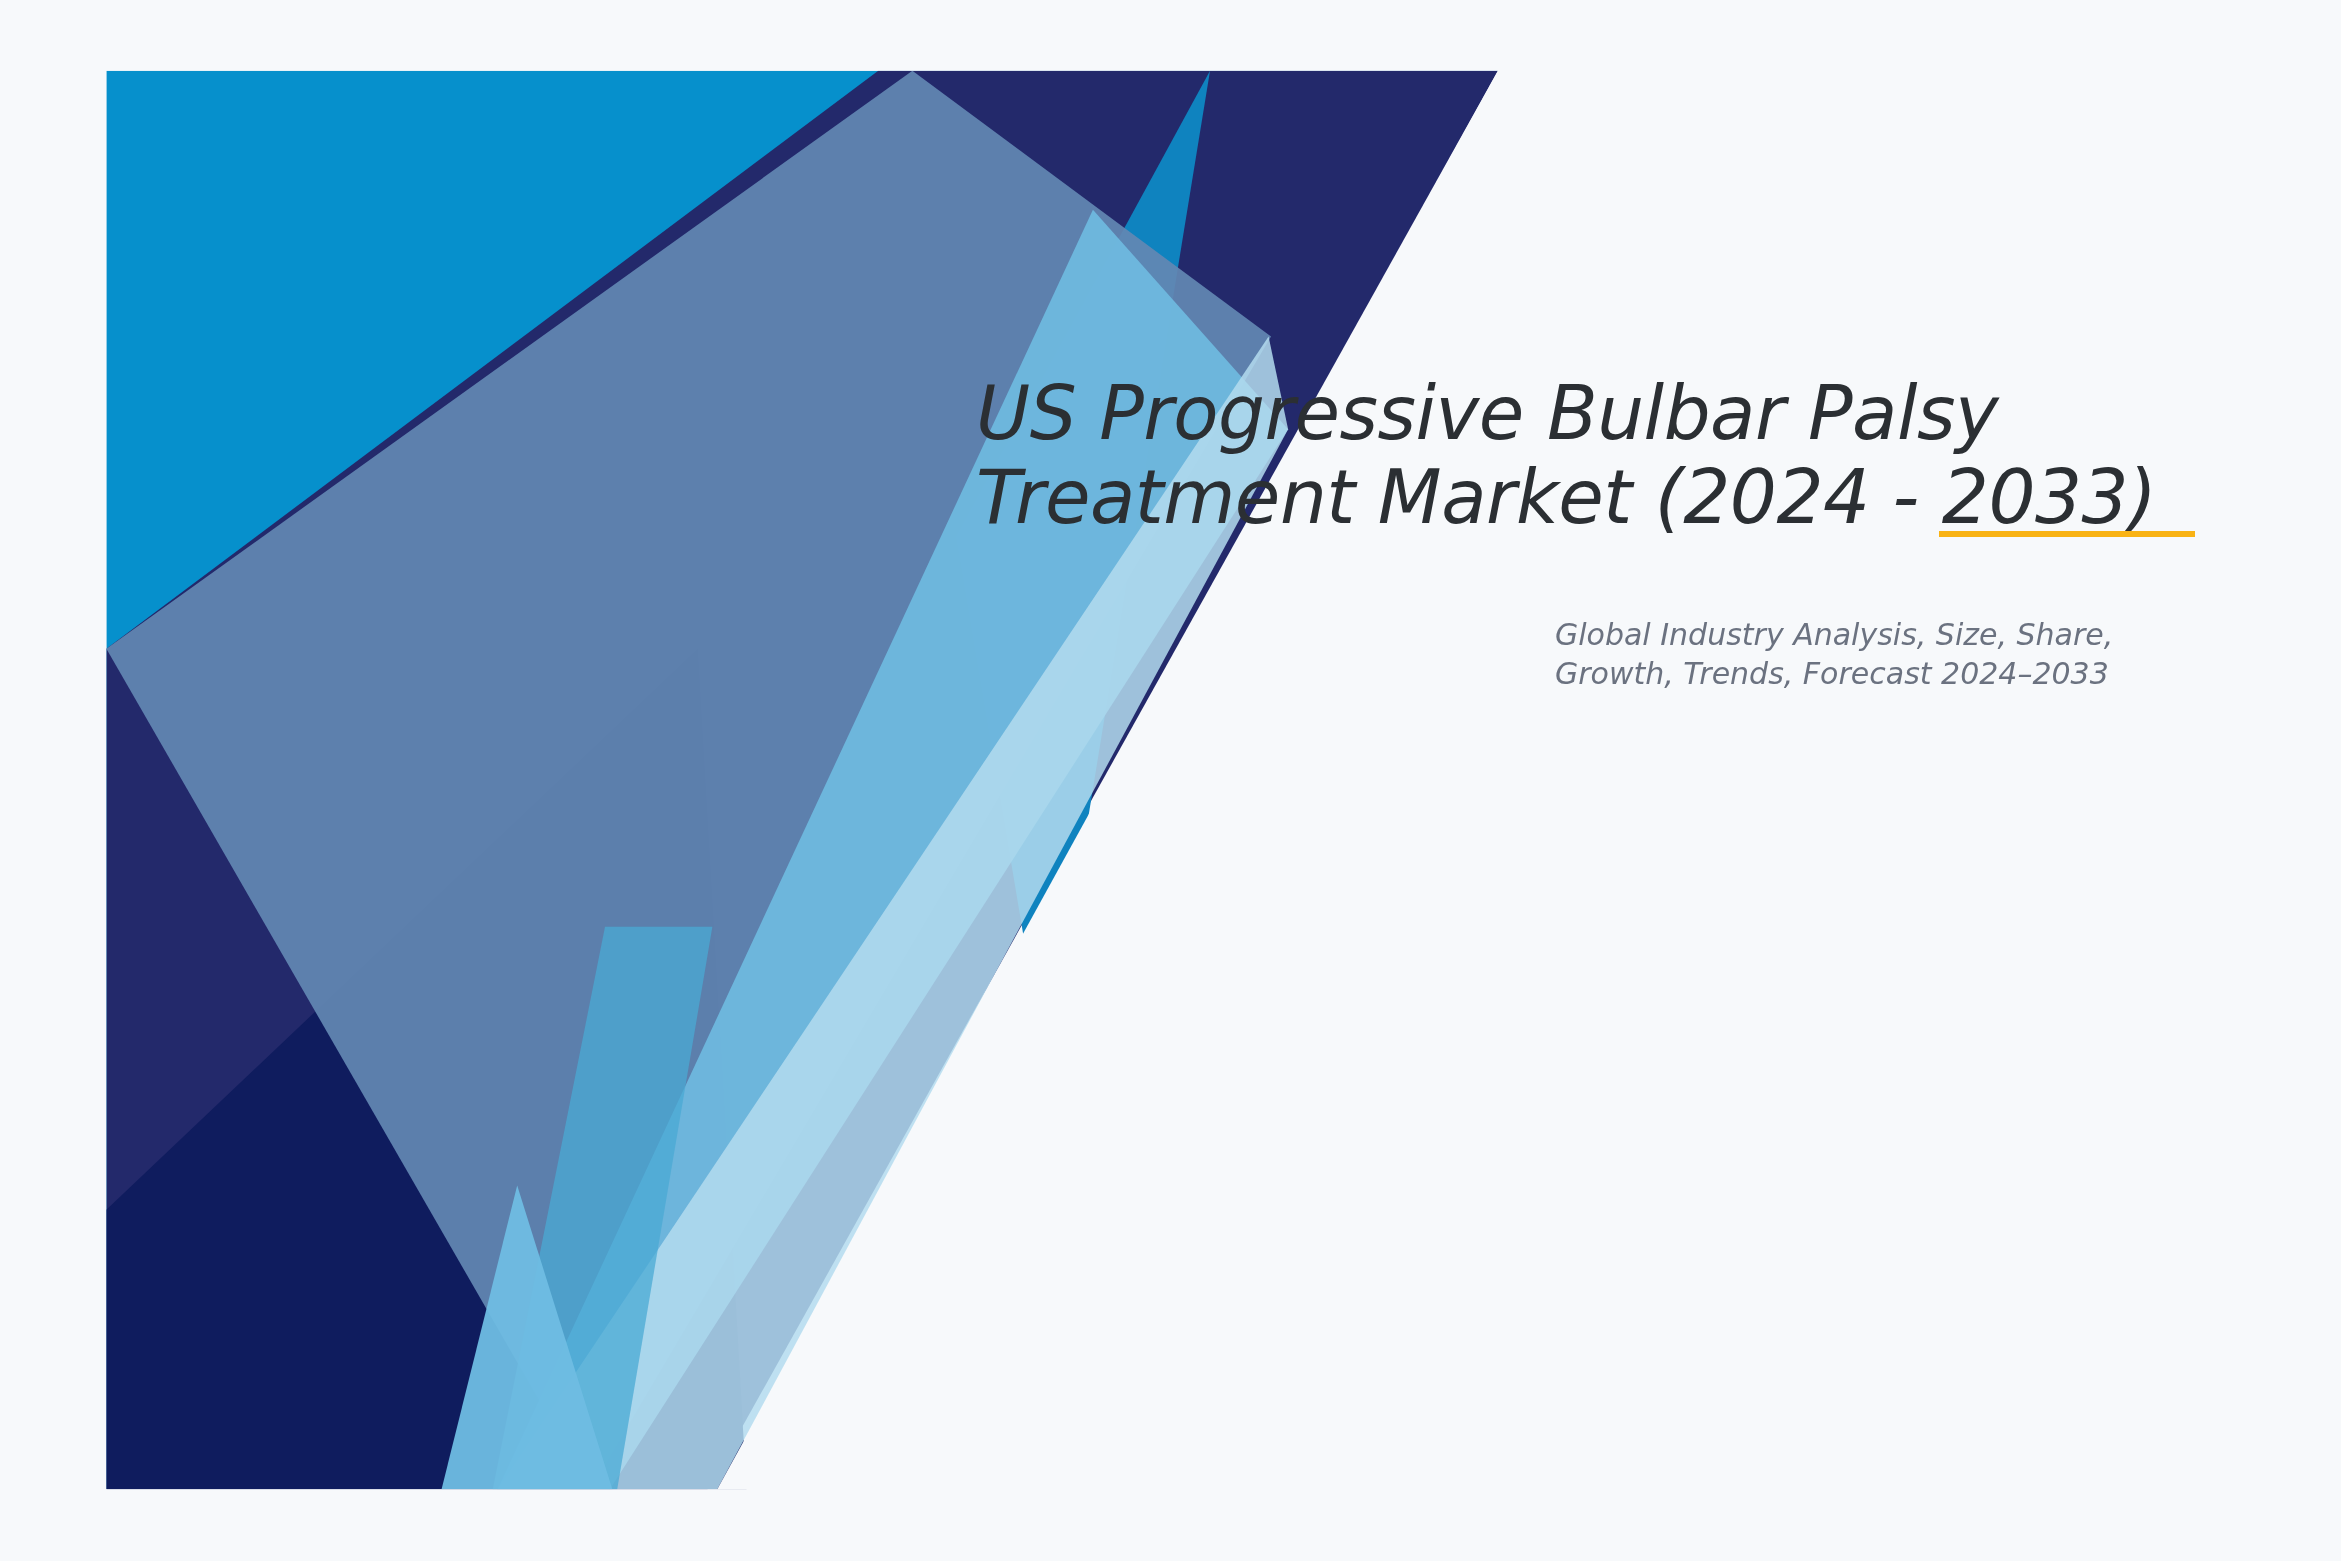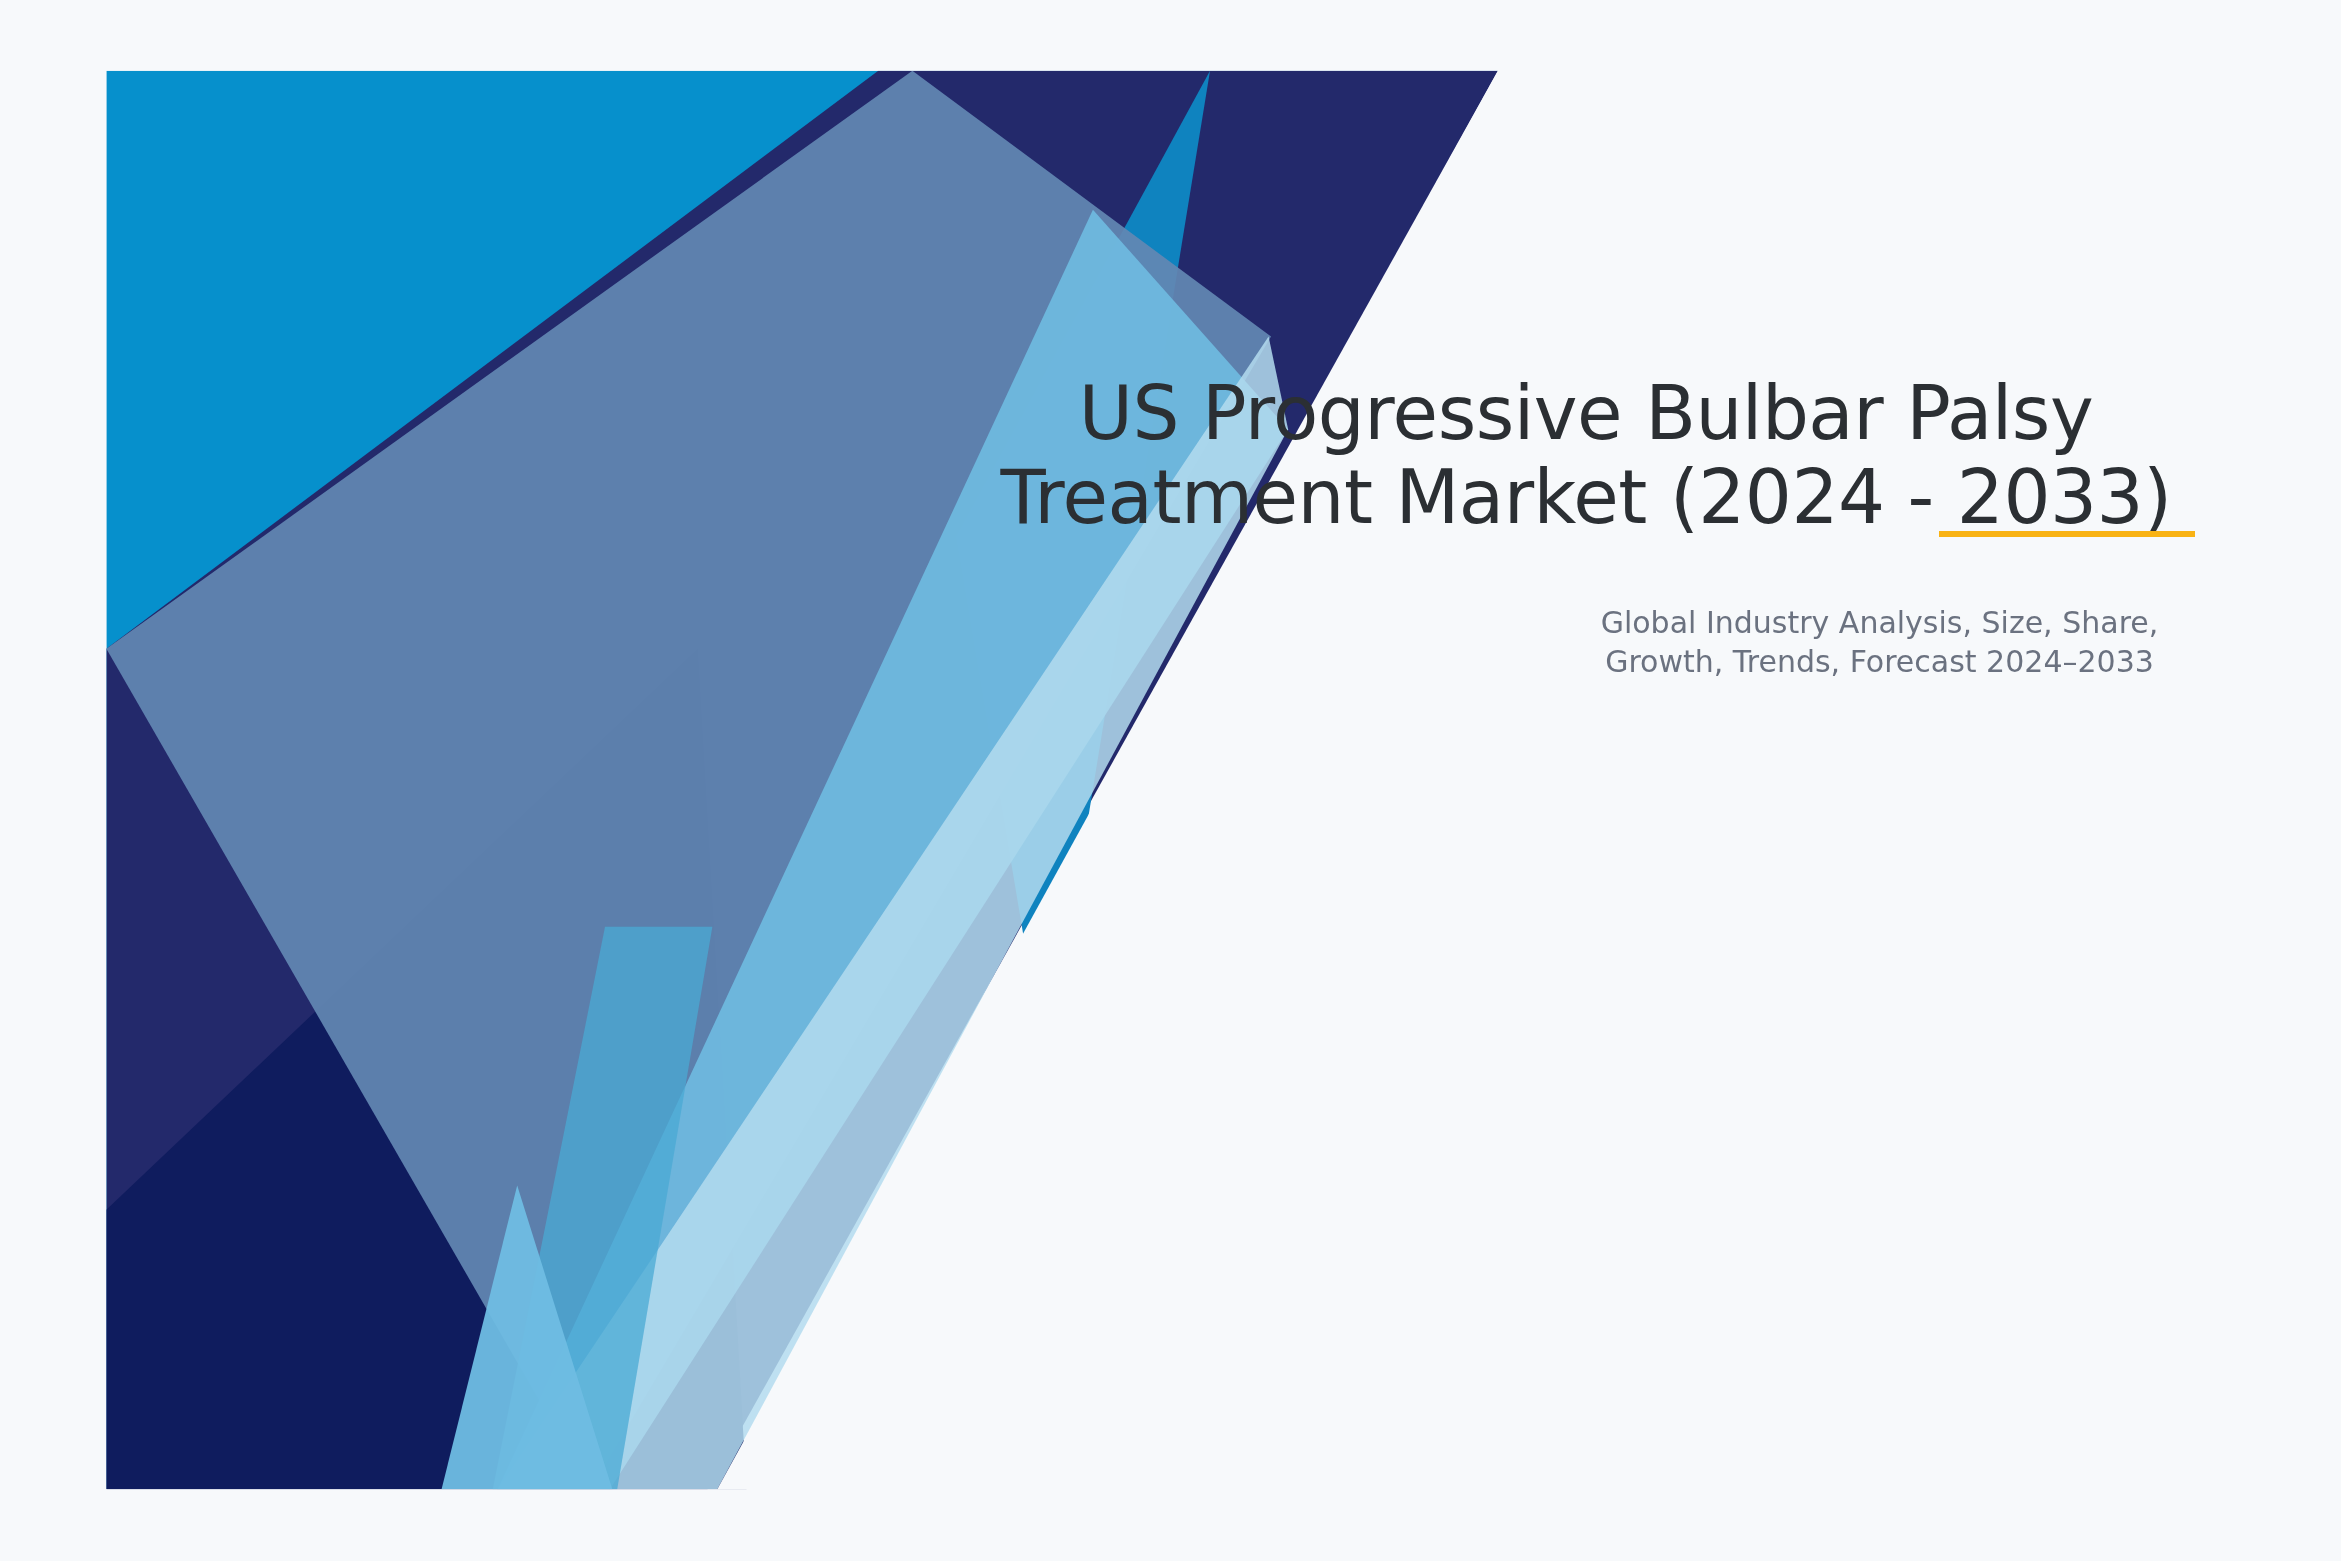--- a/index.html
+++ b/index.html
@@ -17,22 +17,23 @@
   #artwork{
     position:absolute;
     left:0;top:0;
     width:2342px;height:1561px;
   }
   #text-block{
     position:absolute;
     right:146px;
     top:371px;
     width:1220px;
-    text-align:center;
+    text-align:left;
     z-index:5;
+    font-style:italic;
   }
   #title{
     margin:0;
     font-size:74px;
     line-height:1.14;
     font-weight:400;
     color:#2b2f33;
     letter-spacing:-0.5px;
     position:relative;
     z-index:6;
@@ -40,21 +41,21 @@
   #title-accent{
     position:absolute;
     right:1px;
     top:160px;
     width:256px;
     height:6.3px;
     background:#f9b315;
     z-index:7;
   }
   #subtitle{
-    margin:4px;
+    margin:16px;
     padding-top:59px;
     font-size:30px;
     line-height:1.30;
     font-weight:400;
     color:#6b7280;
     max-width:625px;
     margin-left:auto;
   }
 </style>
 </head>

